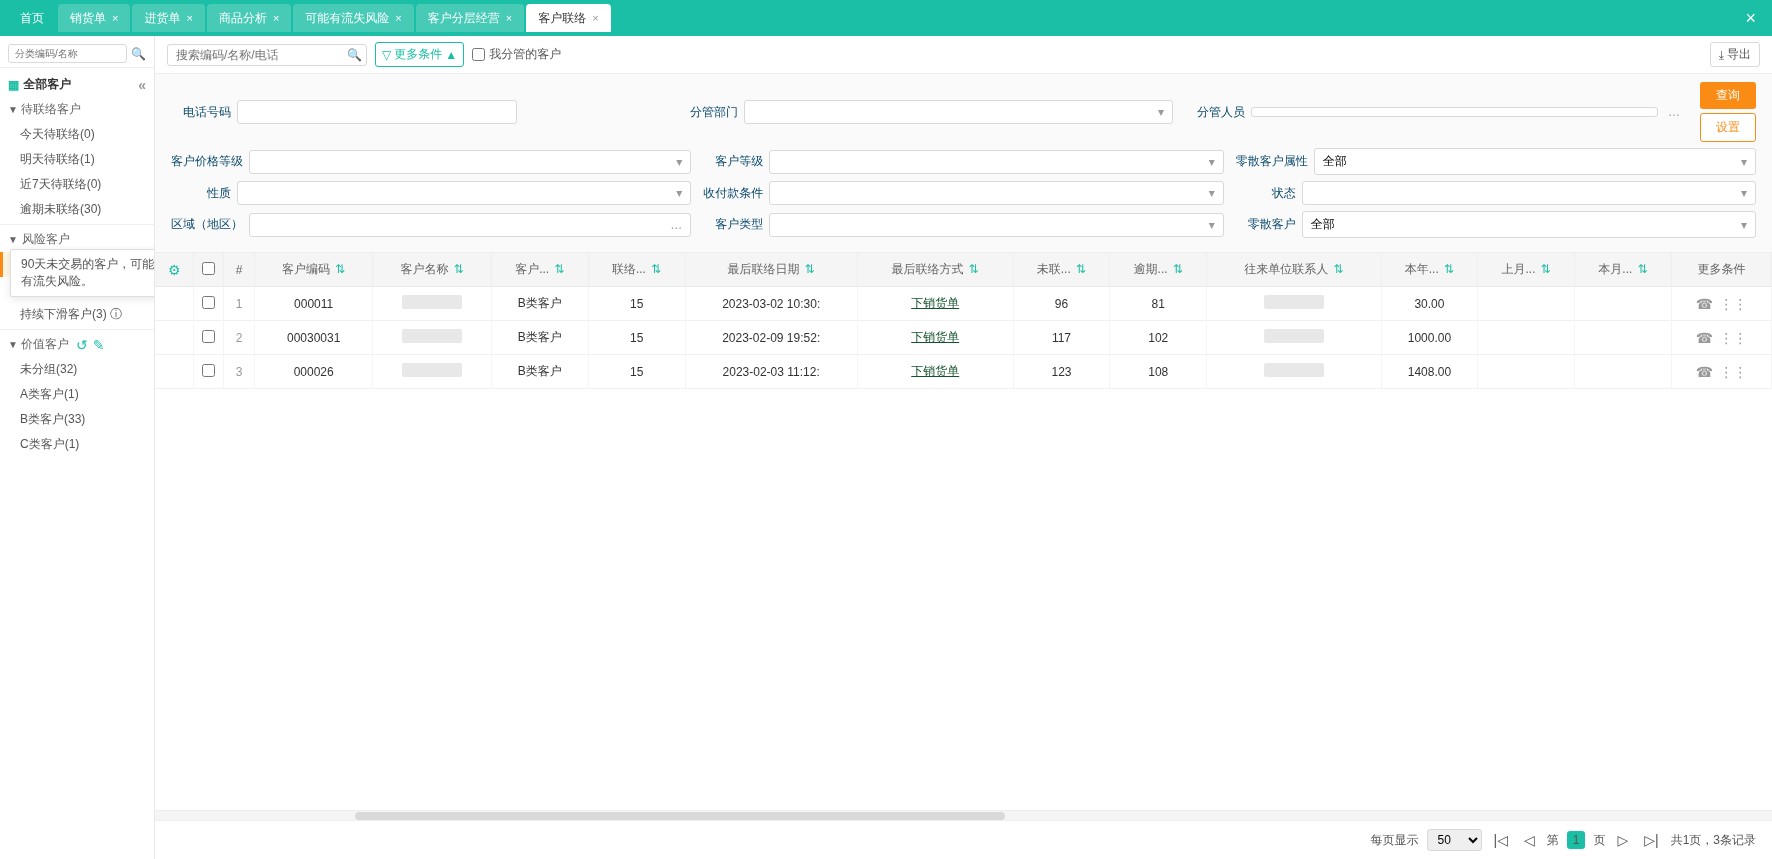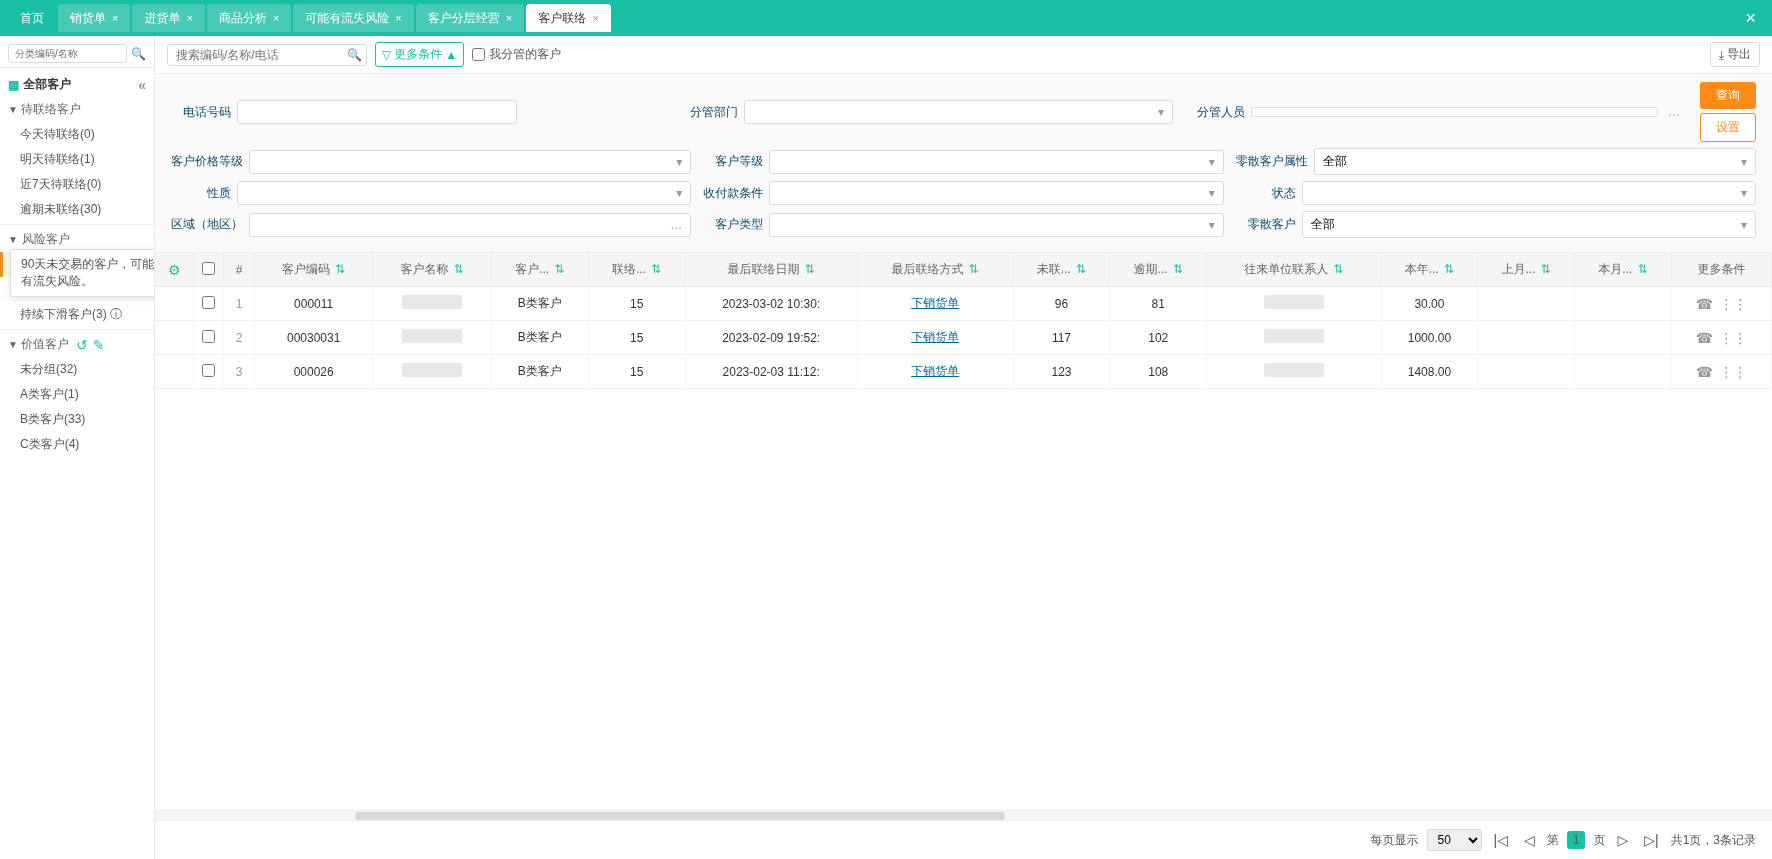--- a/index.html
+++ b/index.html
@@ -330,21 +330,21 @@
     }
     tbody td {
       padding: 8px 6px;
       text-align: center;
       color: #333;
       border-right: 1px solid #f5f5f5;
       white-space: nowrap;
       font-size: 12px;
     }
     .td-link {
-      color: #0369a1;
+      color: #14532d;
       text-decoration: underline;
       cursor: pointer;
     }
     .td-blurred {
       background: #e8e8e8;
       color: transparent;
       border-radius: 2px;
       display: inline-block;
       min-width: 60px;
       height: 14px;
@@ -498,21 +498,21 @@
 
     <div class="sidebar-section-title">
       <span class="arrow">▼</span>
       <span>价值客户</span>
       <span style="margin-left:4px; color:#1abfa5; font-size:14px; cursor:pointer;">↺</span>
       <span style="margin-left:2px; color:#1abfa5; font-size:14px; cursor:pointer;">✎</span>
     </div>
     <div class="sidebar-item">未分组(32)</div>
     <div class="sidebar-item">A类客户(1)</div>
     <div class="sidebar-item">B类客户(33)</div>
-    <div class="sidebar-item">C类客户(4)</div>
+    <div class="sidebar-item">C类客户(1)</div>
   </div>
 
   <div class="content-area">
 
     <div class="filter-bar">
       <div class="filter-search-input">
         <input type="text" style="width: 160px;" placeholder="搜索编码/名称/电话">
         <span style="color:#1abfa5; cursor:pointer;">🔍</span>
       </div>
       <div class="filter-more-btn">

